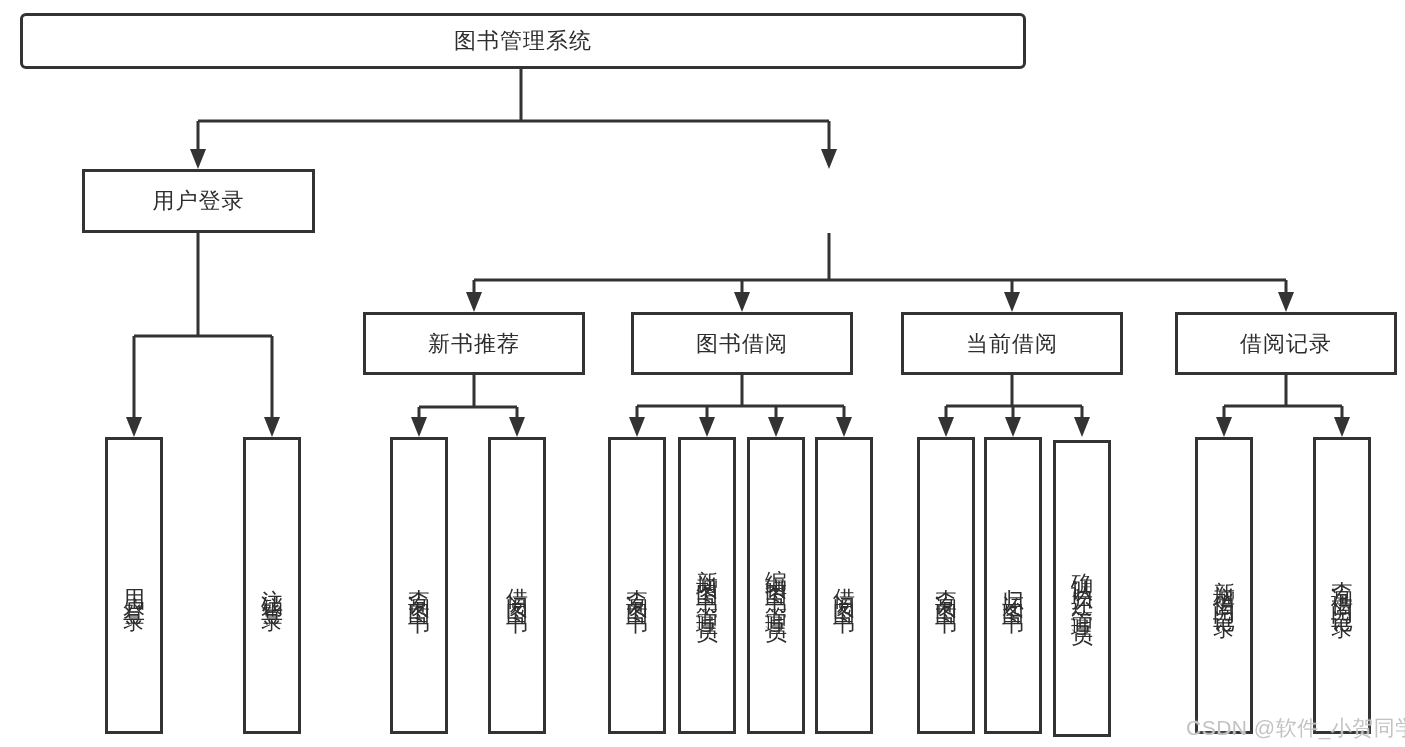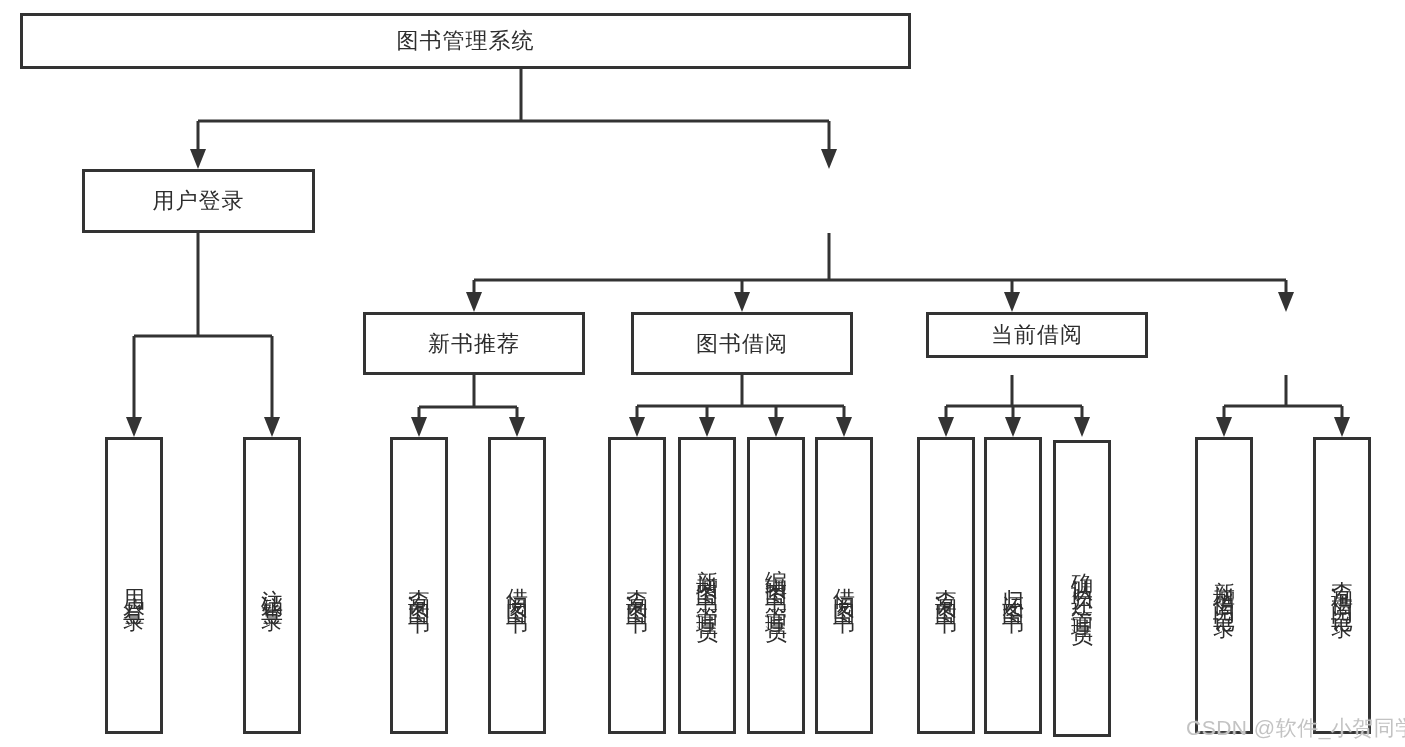--- a/index.html
+++ b/index.html
@@ -89,27 +89,28 @@
       <polygon points="768,417 784,417 776,437"></polygon>
       <polygon points="836,417 852,417 844,437"></polygon>
       <polygon points="938,417 954,417 946,437"></polygon>
       <polygon points="1005,417 1021,417 1013,437"></polygon>
       <polygon points="1074,417 1090,417 1082,437"></polygon>
       <polygon points="1216,417 1232,417 1224,437"></polygon>
       <polygon points="1334,417 1350,417 1342,437"></polygon>
     </g>
   </svg>
 
-  <div class="node" style="left:20px; top:13px; width:891px; height:56px;">图书管理系统</div>
+  <div class="node" style="left:20px; top:13px; width:1006px; height:56px;border-radius:6px;">图书管理系统</div>
 
   <div class="node" style="left:82px; top:169px; width:233px; height:64px;">用户登录</div>
 
   <div class="node" style="left:363px; top:312px; width:222px; height:63px;">新书推荐</div>
   <div class="node" style="left:631px; top:312px; width:222px; height:63px;">图书借阅</div>
-  <div class="node" style="left:926px; top:312px; width:222px; height:46px;">当前借阅</div>
+  <div class="node" style="left:901px; top:312px; width:222px; height:63px;">当前借阅</div>
+  <div class="node" style="left:1175px; top:312px; width:222px; height:63px;">借阅记录</div>
 
   <div class="node v" style="left:105px; top:437px; width:58px; height:297px;">用户登录</div>
   <div class="node v" style="left:243px; top:437px; width:58px; height:297px;">注销登录</div>
 
   <div class="node v" style="left:390px; top:437px; width:58px; height:297px;">查询图书</div>
   <div class="node v" style="left:488px; top:437px; width:58px; height:297px;">借阅图书</div>
 
   <div class="node v" style="left:608px; top:437px; width:58px; height:297px;">查询图书</div>
   <div class="node v" style="left:678px; top:437px; width:58px; height:297px;">新增图书（管理员）</div>
   <div class="node v" style="left:747px; top:437px; width:58px; height:297px;">编辑图书（管理员）</div>

